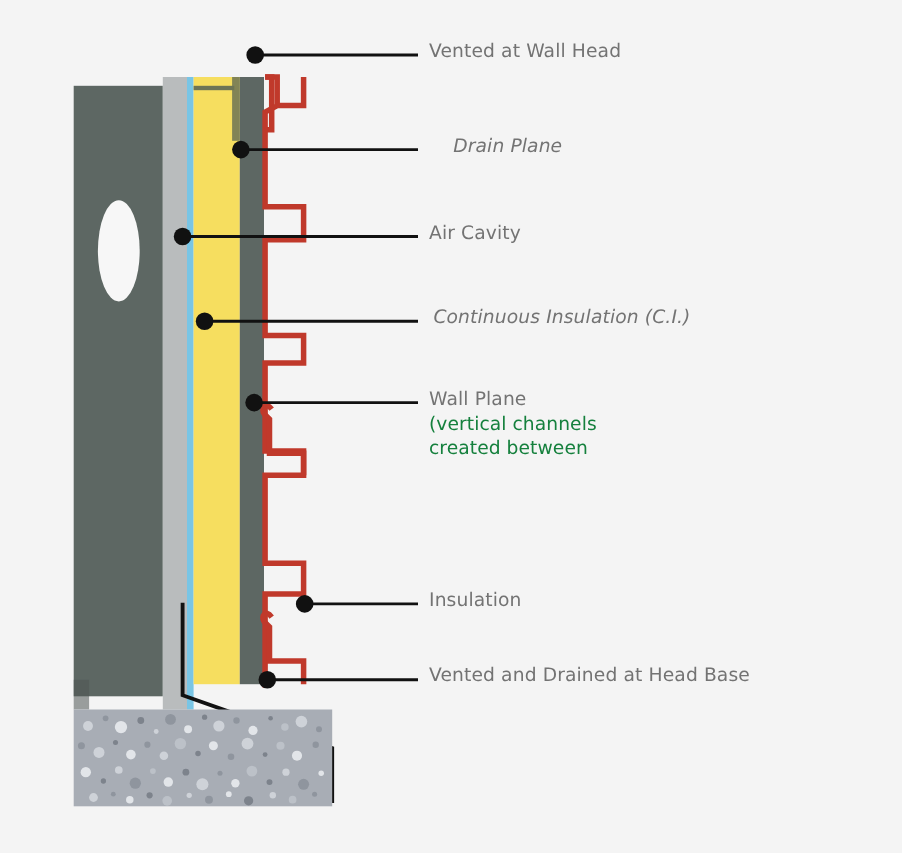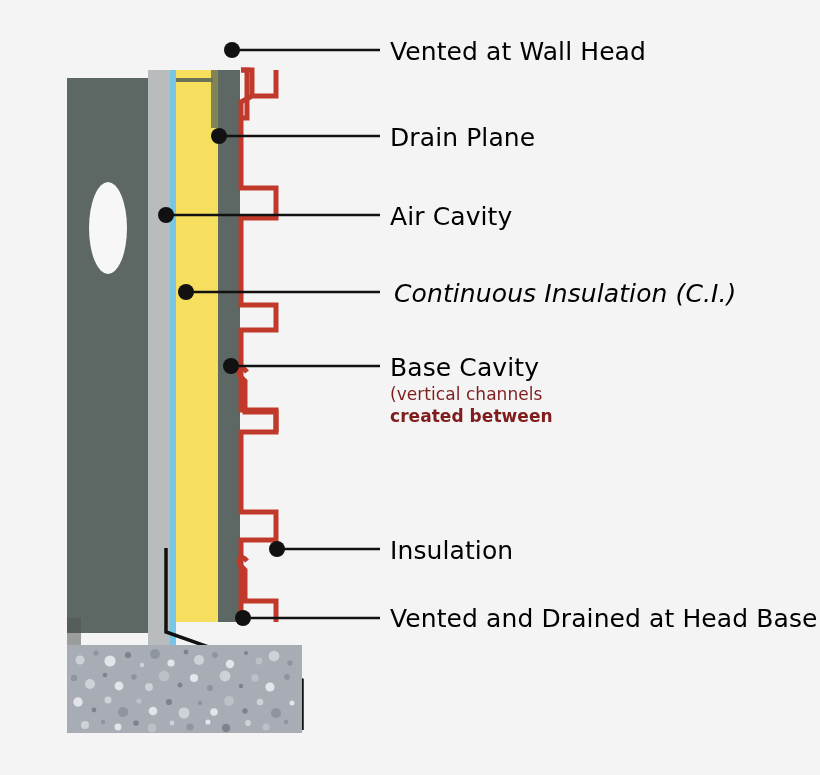--- a/index.html
+++ b/index.html
@@ -15,32 +15,32 @@
 
   .label{
     position:absolute;
     color:#141414;
     font-family:"DejaVu Sans","Liberation Sans",sans-serif;
     white-space:nowrap;
     line-height:1.0;
   }
   .label .ttl{
     display:block;
-    font-size:25px;
+    font-size:17px;
     letter-spacing:0.1px;
-    color:#000000;
+    color:#737373;
   }
   .label .sub{
     display:block;
     font-size:17px;
     letter-spacing:0.05px;
-    color:#7f1d1d;
+    color:#15803d;
     margin-top:5.5px;
   }
-  .label .sub + .sub{margin-top:5.5px;font-weight:bold;}
+  .label .sub + .sub{margin-top:5.5px;}
 </style>
 </head>
 <body style="background: rgb(244, 244, 244);">
 
 <div id="stage">
 
   <svg class="diagram" viewBox="0 0 820 775" xmlns="http://www.w3.org/2000/svg">
 
     <g>
       <rect id="layer-0" x="67" y="78" width="81" height="555" fill="#5d6763"></rect>
@@ -188,31 +188,31 @@
         <line x1="243" y1="618" x2="380" y2="618" stroke="#111111" stroke-width="2.6"></line>
         <circle cx="243" cy="618" r="8" fill="#111111"></circle>
       </g>
 
   </svg>
 
   <div>
       <div class="label" style="left: 390px; top: 39px;">
         <span class="ttl">Vented at Wall Head</span>
       </div>
-      <div class="label" style="left: 390px; top: 125px;">
+      <div class="label" style="left: 412px; top: 125px; font-style: italic;">
         <span class="ttl">Drain Plane</span>
       </div>
       <div class="label" style="left: 390px; top: 204px;">
         <span class="ttl">Air Cavity</span>
       </div>
       <div class="label" style="left: 394px; top: 281px; font-style: italic;">
         <span class="ttl">Continuous Insulation (C.I.)</span>
       </div>
       <div class="label" style="left: 390px; top: 355px;">
-        <span class="ttl">Base Cavity</span>
+        <span class="ttl">Wall Plane</span>
         <span class="sub">(vertical channels</span>
         <span class="sub">created between</span>
       </div>
       <div class="label" style="left: 390px; top: 538px;">
         <span class="ttl">Insulation</span>
       </div>
       <div class="label" style="left: 390px; top: 606px;">
         <span class="ttl">Vented and Drained at Head Base</span>
       </div>
     </div>

